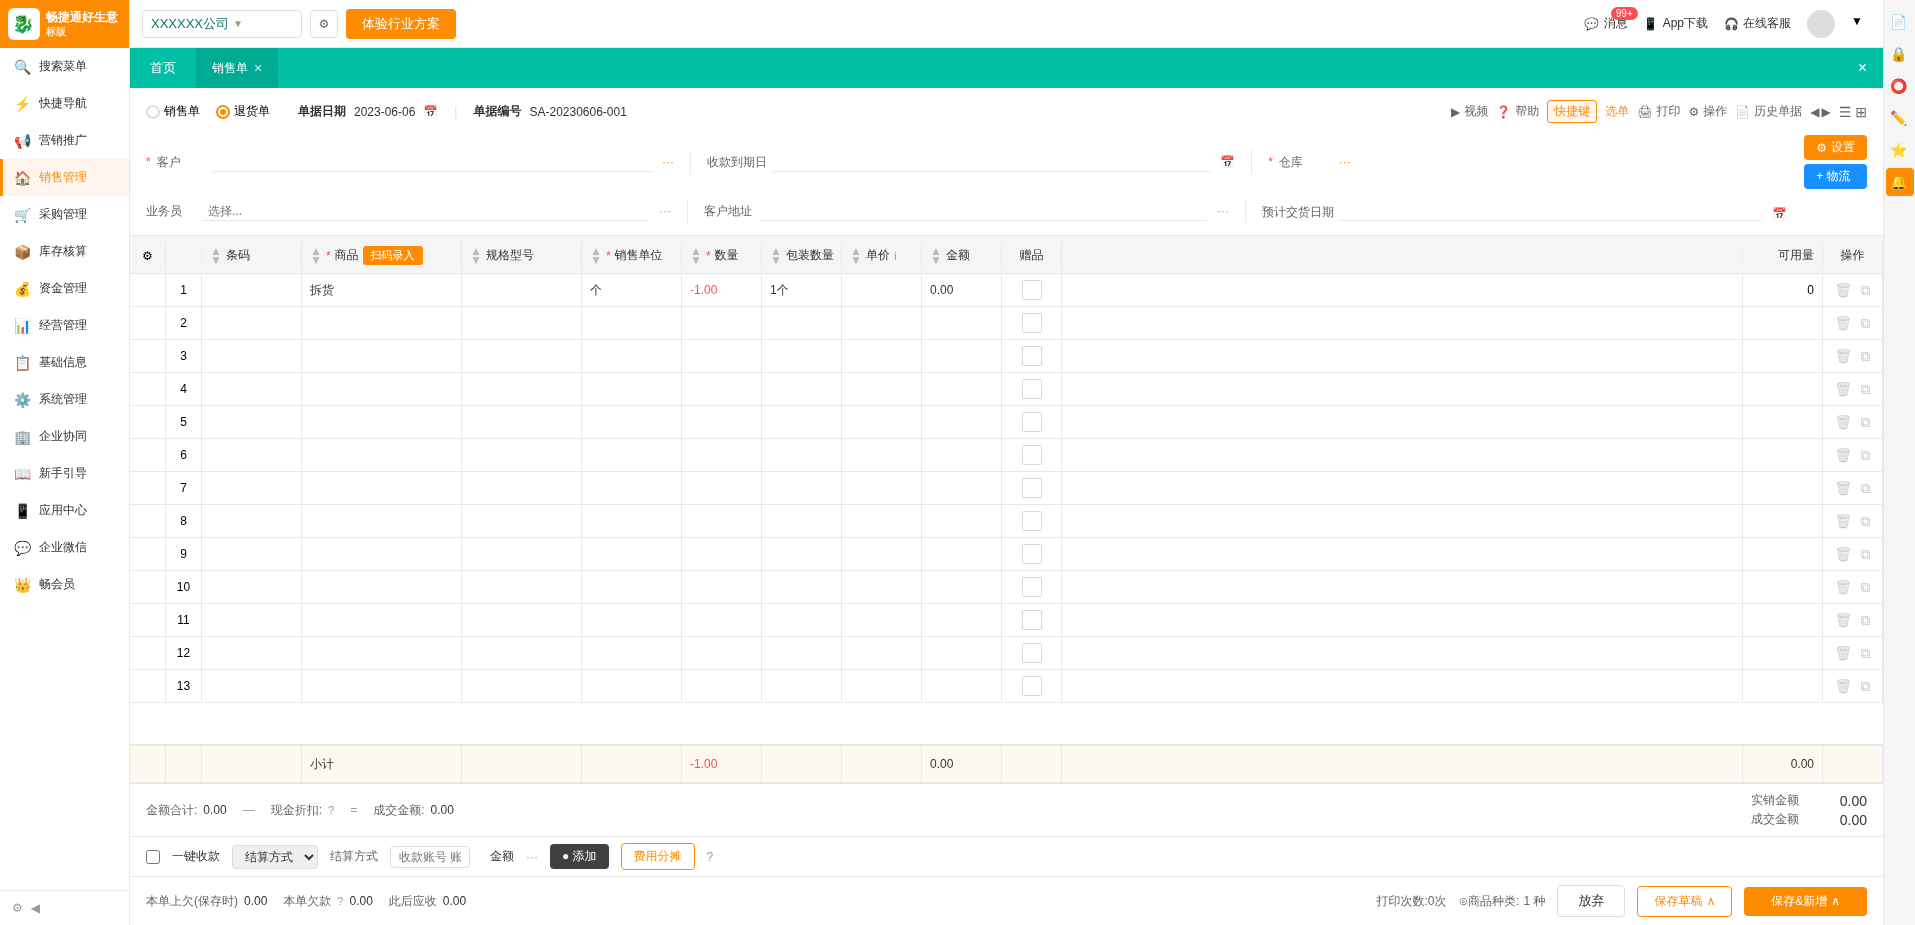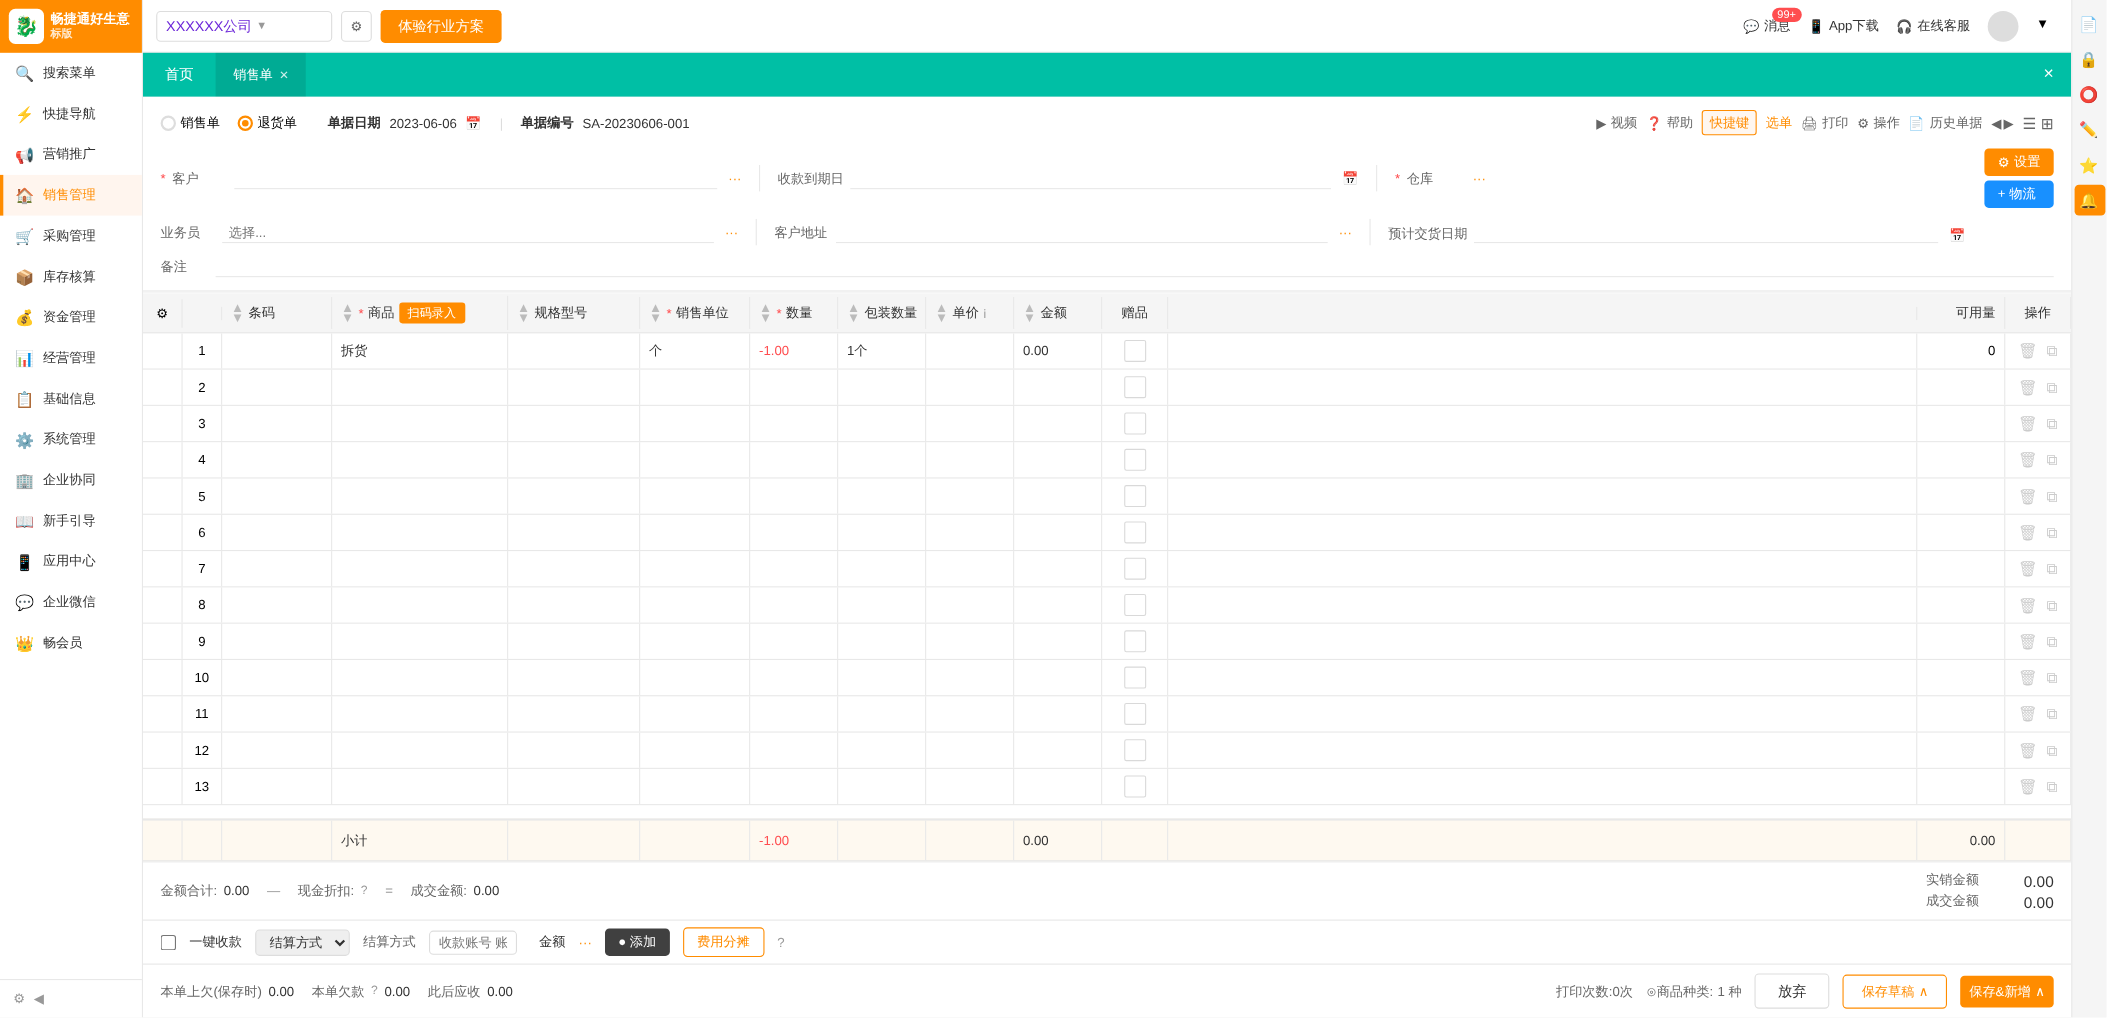--- a/index.html
+++ b/index.html
@@ -15,21 +15,21 @@
     .sidebar-item-label { font-size: 12px; }
     .sidebar-bottom { margin-top: auto; display: flex; align-items: center; padding: 10px 12px; gap: 8px; border-top: 1px solid #e8e8e8; }
     .sidebar-bottom-icon { color: #999; cursor: pointer; }
 
     
     .main { flex: 1; display: flex; flex-direction: column; overflow: hidden; }
 
     
     .topbar { height: 48px; background: #fff; display: flex; align-items: center; padding: 0 12px; border-bottom: 1px solid #e8e8e8; gap: 8px; }
     .company-select { display: flex; align-items: center; gap: 4px; border: 1px solid #ddd; border-radius: 4px; padding: 4px 8px; cursor: pointer; min-width: 160px; }
-    .company-name { font-size: 13px; color: #6d28d9; }
+    .company-name { font-size: 13px; color: #0f766e; }
     .topbar-gear { width: 28px; height: 28px; display: flex; align-items: center; justify-content: center; color: #666; cursor: pointer; border: 1px solid #ddd; border-radius: 4px; }
     .trial-btn { background: #ff8c00; color: #fff; border: none; border-radius: 4px; padding: 6px 16px; cursor: pointer; font-size: 13px; }
     .topbar-right { margin-left: auto; display: flex; align-items: center; gap: 16px; }
     .topbar-msg { display: flex; align-items: center; gap: 4px; cursor: pointer; position: relative; color: #333; }
     .badge { background: #ff4d4f; color: #fff; border-radius: 10px; padding: 1px 5px; font-size: 10px; position: absolute; top: -8px; right: -10px; }
     .topbar-app { display: flex; align-items: center; gap: 4px; cursor: pointer; color: #333; }
     .topbar-service { display: flex; align-items: center; gap: 4px; cursor: pointer; color: #333; }
     .avatar { width: 28px; height: 28px; border-radius: 50%; background: #ddd; cursor: pointer; }
 
     
@@ -110,21 +110,21 @@
 
     
     .footer-bar { background: #fff; padding: 8px 16px; border-top: 1px solid #e8e8e8; display: flex; align-items: center; gap: 16px; }
     .footer-info { display: flex; align-items: center; gap: 6px; color: #666; }
     .footer-info-val { color: #333; }
     .footer-right { margin-left: auto; display: flex; align-items: center; gap: 12px; }
     .footer-print-info { color: #666; }
     .footer-goods-info { display: flex; align-items: center; gap: 4px; color: #666; }
     .discard-btn { border: 1px solid #ddd; background: #fff; color: #333; border-radius: 4px; padding: 6px 20px; cursor: pointer; font-size: 13px; }
     .save-draft-btn { border: 1px solid #ff8c00; background: #fff; color: #ff8c00; border-radius: 4px; padding: 6px 16px; cursor: pointer; font-size: 13px; display: flex; align-items: center; gap: 4px; }
-    .save-new-btn { background: #ff8c00; color: #fff; border: none; border-radius: 4px; padding: 6px 8px; cursor: pointer; font-size: 13px; display: flex; align-items: center; gap: 4px; }
+    .save-new-btn { background: #ff8c00; color: #fff; border: none; border-radius: 4px; padding: 6px 27px; cursor: pointer; font-size: 13px; display: flex; align-items: center; gap: 4px; }
 
     
     .right-totals { display: flex; flex-direction: column; align-items: flex-end; gap: 2px; margin-left: auto; }
     .right-total-row { display: flex; align-items: center; gap: 8px; }
     .right-total-label { color: #666; font-size: 12px; }
     .right-total-value { color: #333; font-size: 14px; font-weight: 500; min-width: 60px; text-align: right; }
 
     
     .right-sidebar { width: 32px; background: #f5f5f5; display: flex; flex-direction: column; align-items: center; padding: 8px 0; gap: 4px; border-left: 1px solid #e8e8e8; }
     .right-sidebar-icon { width: 28px; height: 28px; display: flex; align-items: center; justify-content: center; color: #999; cursor: pointer; border-radius: 4px; font-size: 14px; }
@@ -385,24 +385,20 @@
           </div>
           <div class="form-divider"></div>
           <div class="form-field" style="flex:1.5;align-items:flex-end;">
             <span class="form-field-label">预计交货日期</span>
             <input class="form-field-input" style="flex: 1 1 0%;">
             <span class="form-field-calendar">📅</span>
           </div>
           <div style="margin-left:8px;width:72px;"></div>
         </div>
 
-        <div class="form-row">
-          <span class="form-field-label">备注</span>
-          <input class="form-field-input" style="flex: 1 1 0%;">
-        </div>
       </div>
     </div>
 
     <div class="table-area">
 
       <div class="table-header-row">
         <div class="table-col col-settings">
           <span>⚙</span>
         </div>
         <div class="table-col col-num"></div>

